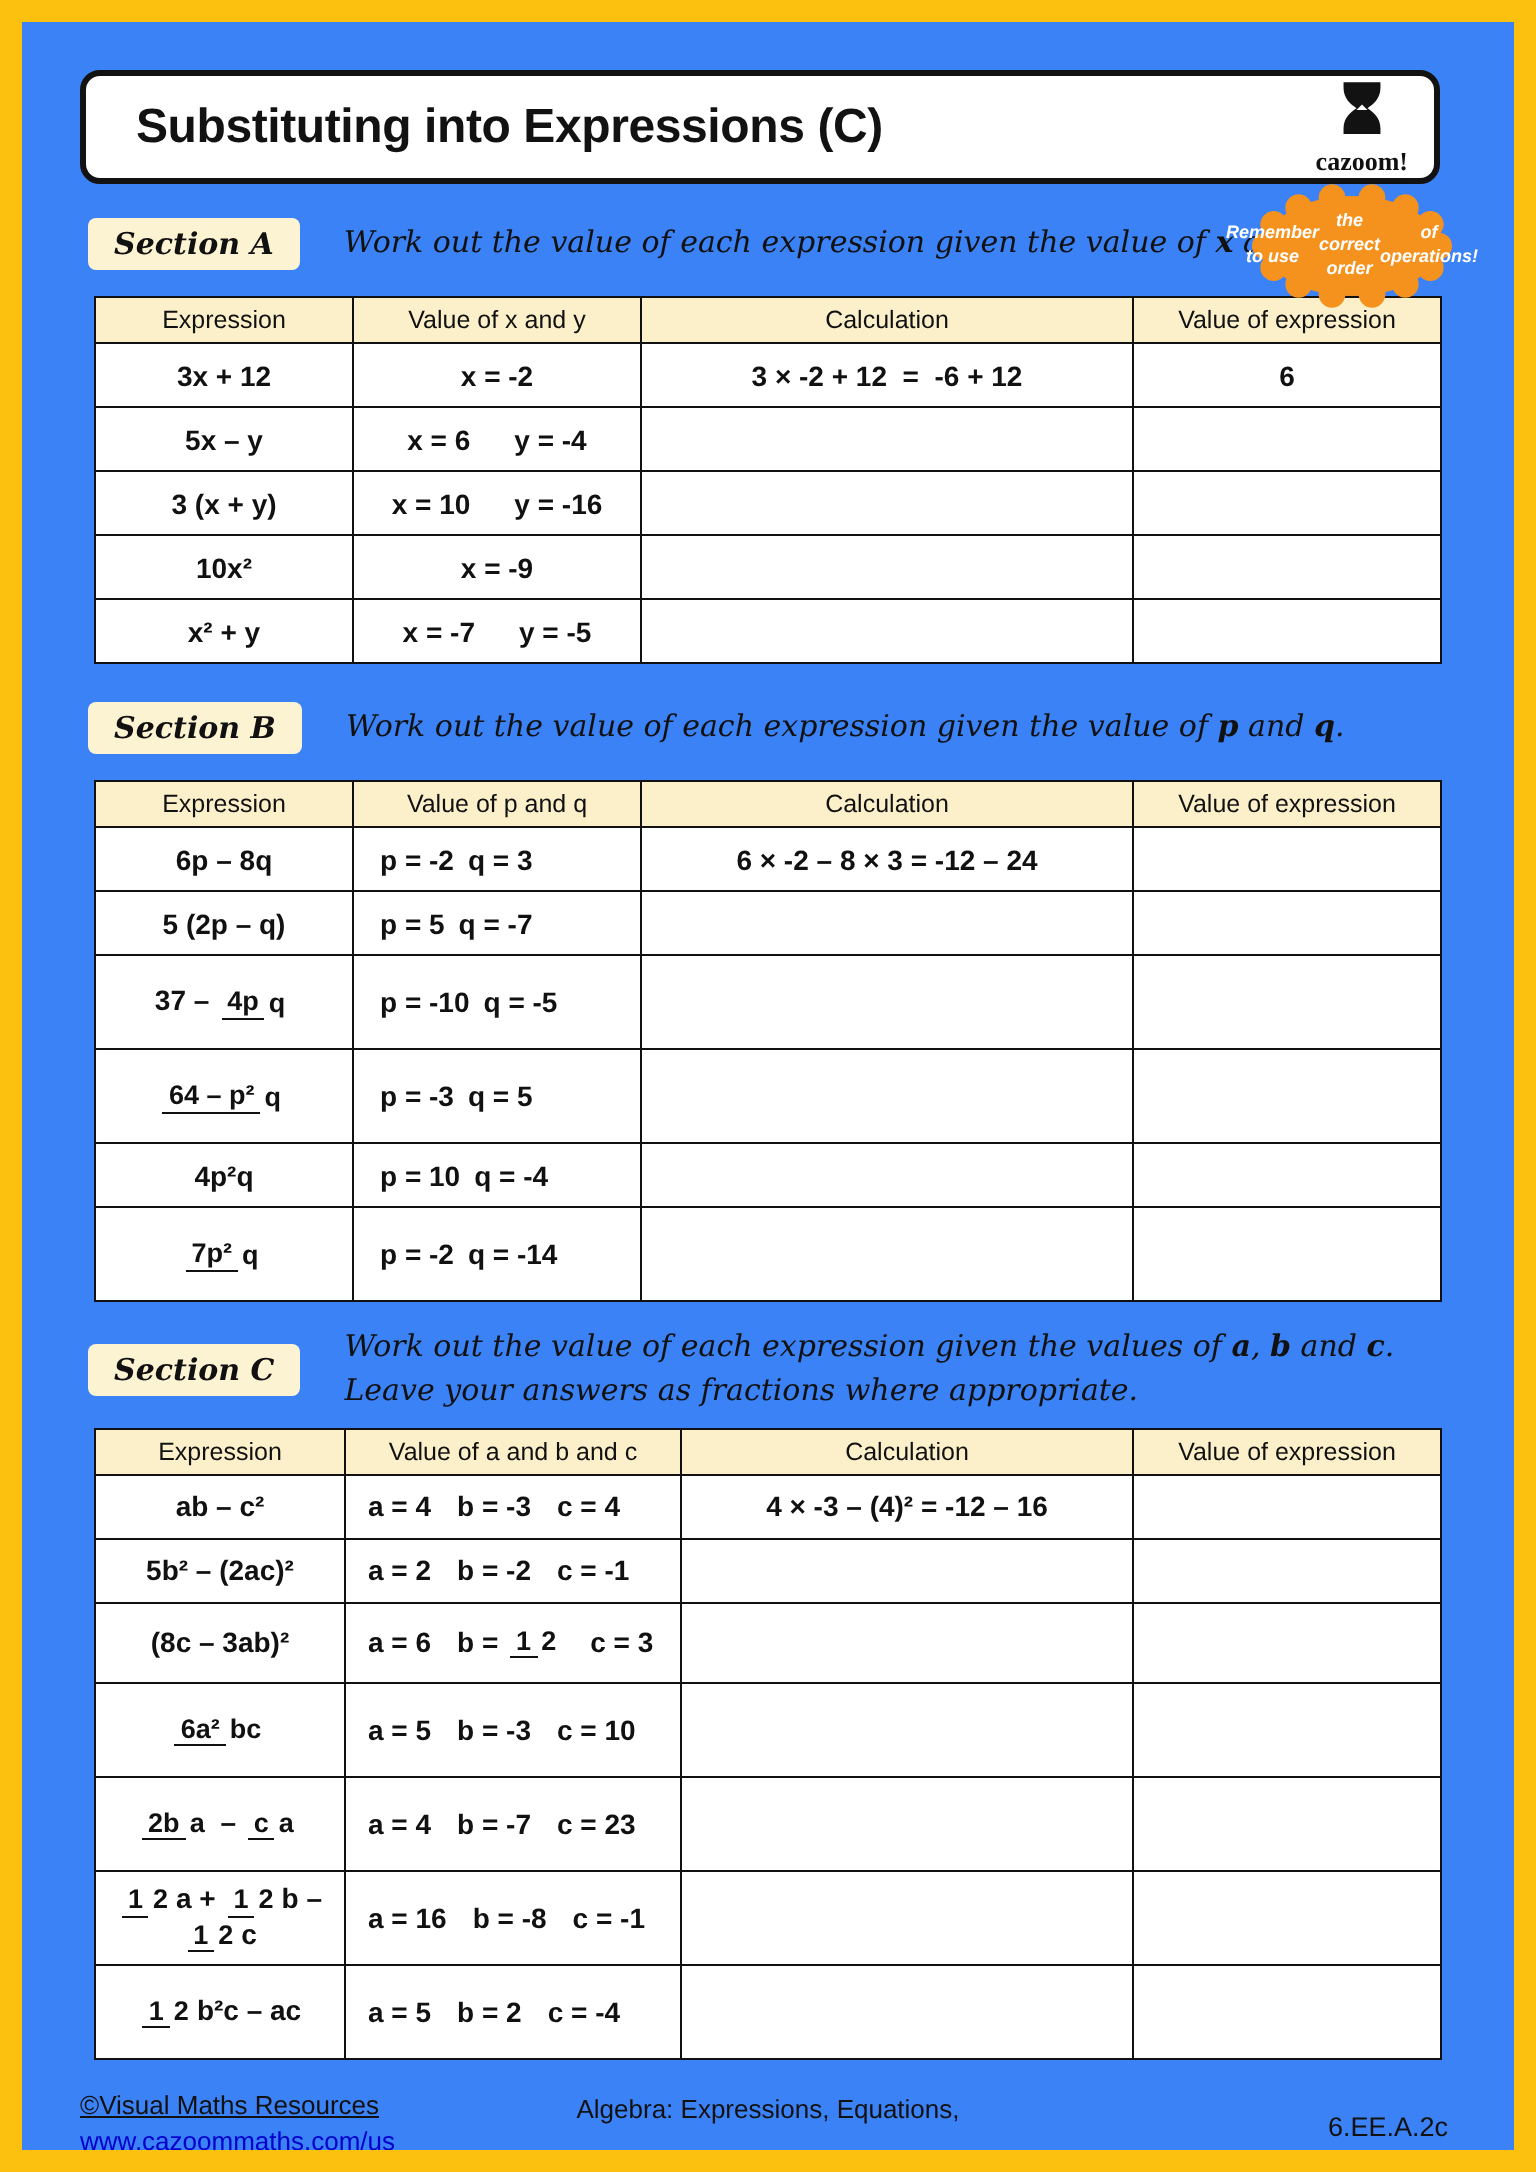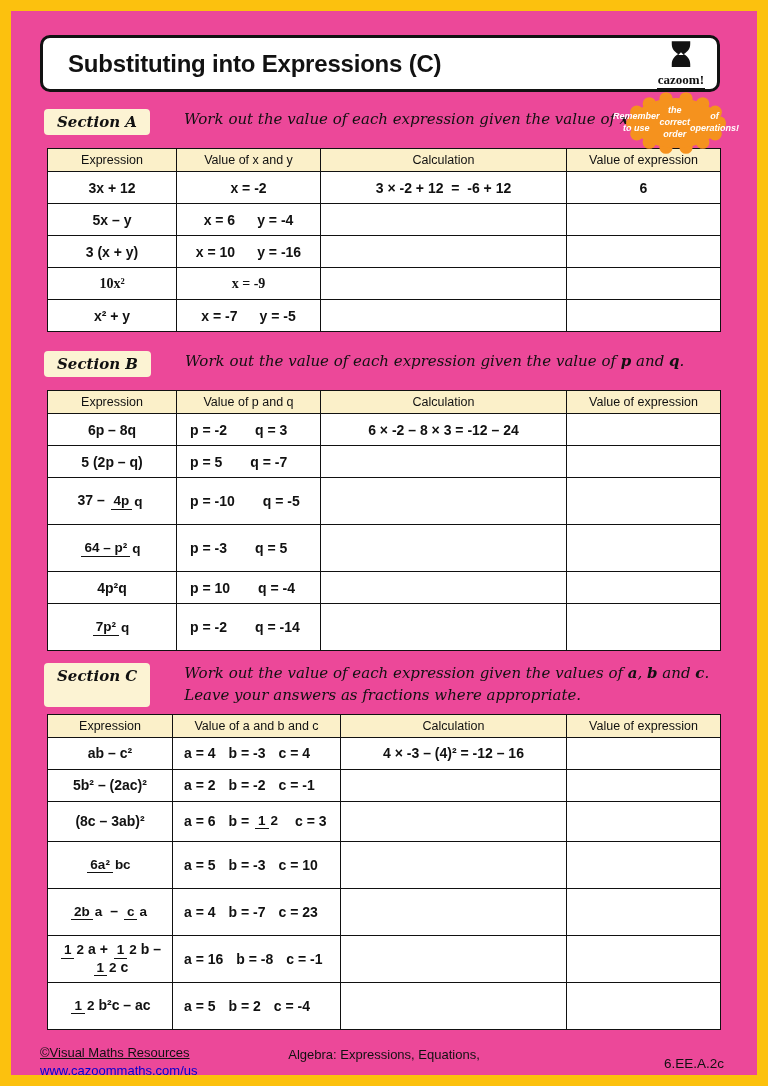--- a/index.html
+++ b/index.html
@@ -1,18 +1,18 @@
 <!DOCTYPE html>
 <html><head>
 <meta charset="utf-8">
 <style>
   * { margin:0; padding:0; box-sizing:border-box; }
   html,body { background:#ffffff; }
   .page {
-    position:relative; width:768px; height:1086px; background:#ec4899;
+    position:relative; width:768px; height:1086px; background:#3b82f6;
     font-family:"Liberation Sans", sans-serif; overflow:hidden; color:#111;
   }
   .frame { position:absolute; inset:0; border:11px solid #FCC10E; pointer-events:none; z-index:50; }
 
   
   .title-box {
     position:absolute; left:40px; top:35px; width:680px; height:57px;
     border:3px solid #121212; border-radius:10px;
     display:flex; align-items:center; padding-left:25px; background:#fff;
   }
@@ -25,39 +25,39 @@
   .badge { position:absolute; left:626px; top:92px; width:100px; height:62px; z-index:5; }
   .badge svg { position:absolute; inset:0; width:100%; height:100%; }
   .badge-text {
     position:absolute; inset:0; display:flex; flex-direction:row; align-items:center;
     justify-content:center; color:#fff; font-size:9px; font-weight:bold; text-align:center; line-height:1.3;font-style:italic;
   }
 
   
   .sec { position:absolute; left:47px; width:673px; }
   .sec-a { top:109px; } .sec-b { top:351px; } .sec-c { top:663px; }
-  .sec-head { display:flex; margin-bottom:13px; margin-left:-3px;gap:12px; }
+  .sec-head { display:flex; align-items:center; margin-bottom:13px; margin-left:-3px; }
   .sec-c .sec-head { margin-bottom:7px; }
   .sec-label {
     background:#FCF3D3; border-radius:4px; padding:4px 13px;
     font-family:"DejaVu Serif", serif; font-style:italic; font-weight:bold; font-size:15px; white-space:nowrap;
   }
   .sec-instr { margin-left:22px; font-family:"DejaVu Serif", serif; font-style:italic;
     font-size:15px; line-height:1.45; color:#111; }
   .sec-instr b { font-weight:bold; }
 
   
   table.wtable { border-collapse:collapse; table-layout:fixed; width:673px; background:#fff; }
   .wtable th, .wtable td { border:1px solid #111; }
   .wtable th { background:#FBF0C9; font-size:12.5px; font-weight:normal; height:23px; text-align:center; }
   .wtable td { font-size:14px; font-weight:bold; text-align:center; vertical-align:middle; color:#111; }
   .cell-calc { white-space:pre; }
   .vals { display:flex; align-items:center; }
   .tbl-a .vals { justify-content:center; gap:22px; }
-  .tbl-b .vals { padding-left:13px; gap:28px; }
+  .tbl-b .vals { padding-left:13px; gap:7px; }
   .tbl-c .vals { padding-left:11px; gap:13px; }
   .vals span { display:inline-flex; align-items:center; white-space:pre; }
   .frac { display:inline-flex; align-items:center; vertical-align:middle;
     margin:0 2px; font-size:13.5px; line-height:1.15; }
   .fnum { padding:0 3px; border-bottom:1.6px solid #111; }
   .fden { padding:0 2px; }
 
   
   .footer-left { position:absolute; left:40px; top:1044px; font-size:13px; line-height:1.35; z-index:2;text-decoration:underline; }
   .footer-link { color:#0000CC; text-decoration:underline; cursor:pointer;margin-top:48px; }
@@ -158,21 +158,21 @@
             <td class="cell-expr">3 (x + y)</td>
             <td class="cell-vals">
               <div class="vals">
                 <span>x = 10</span>
                 <span>y = -16</span>
               </div>
             </td>
             <td class="cell-calc"></td>
             <td class="cell-result"></td>
           </tr>
-          <tr style="height: 32px; font-family: Liberation Serif, serif;">
+          <tr style="height: 32px;">
             <td class="cell-expr">10x²</td>
             <td class="cell-vals">
               <div class="vals">
                 <span>x = -9</span>
               </div>
             </td>
             <td class="cell-calc"></td>
             <td class="cell-result"></td>
           </tr>
           <tr style="height: 32px;">

